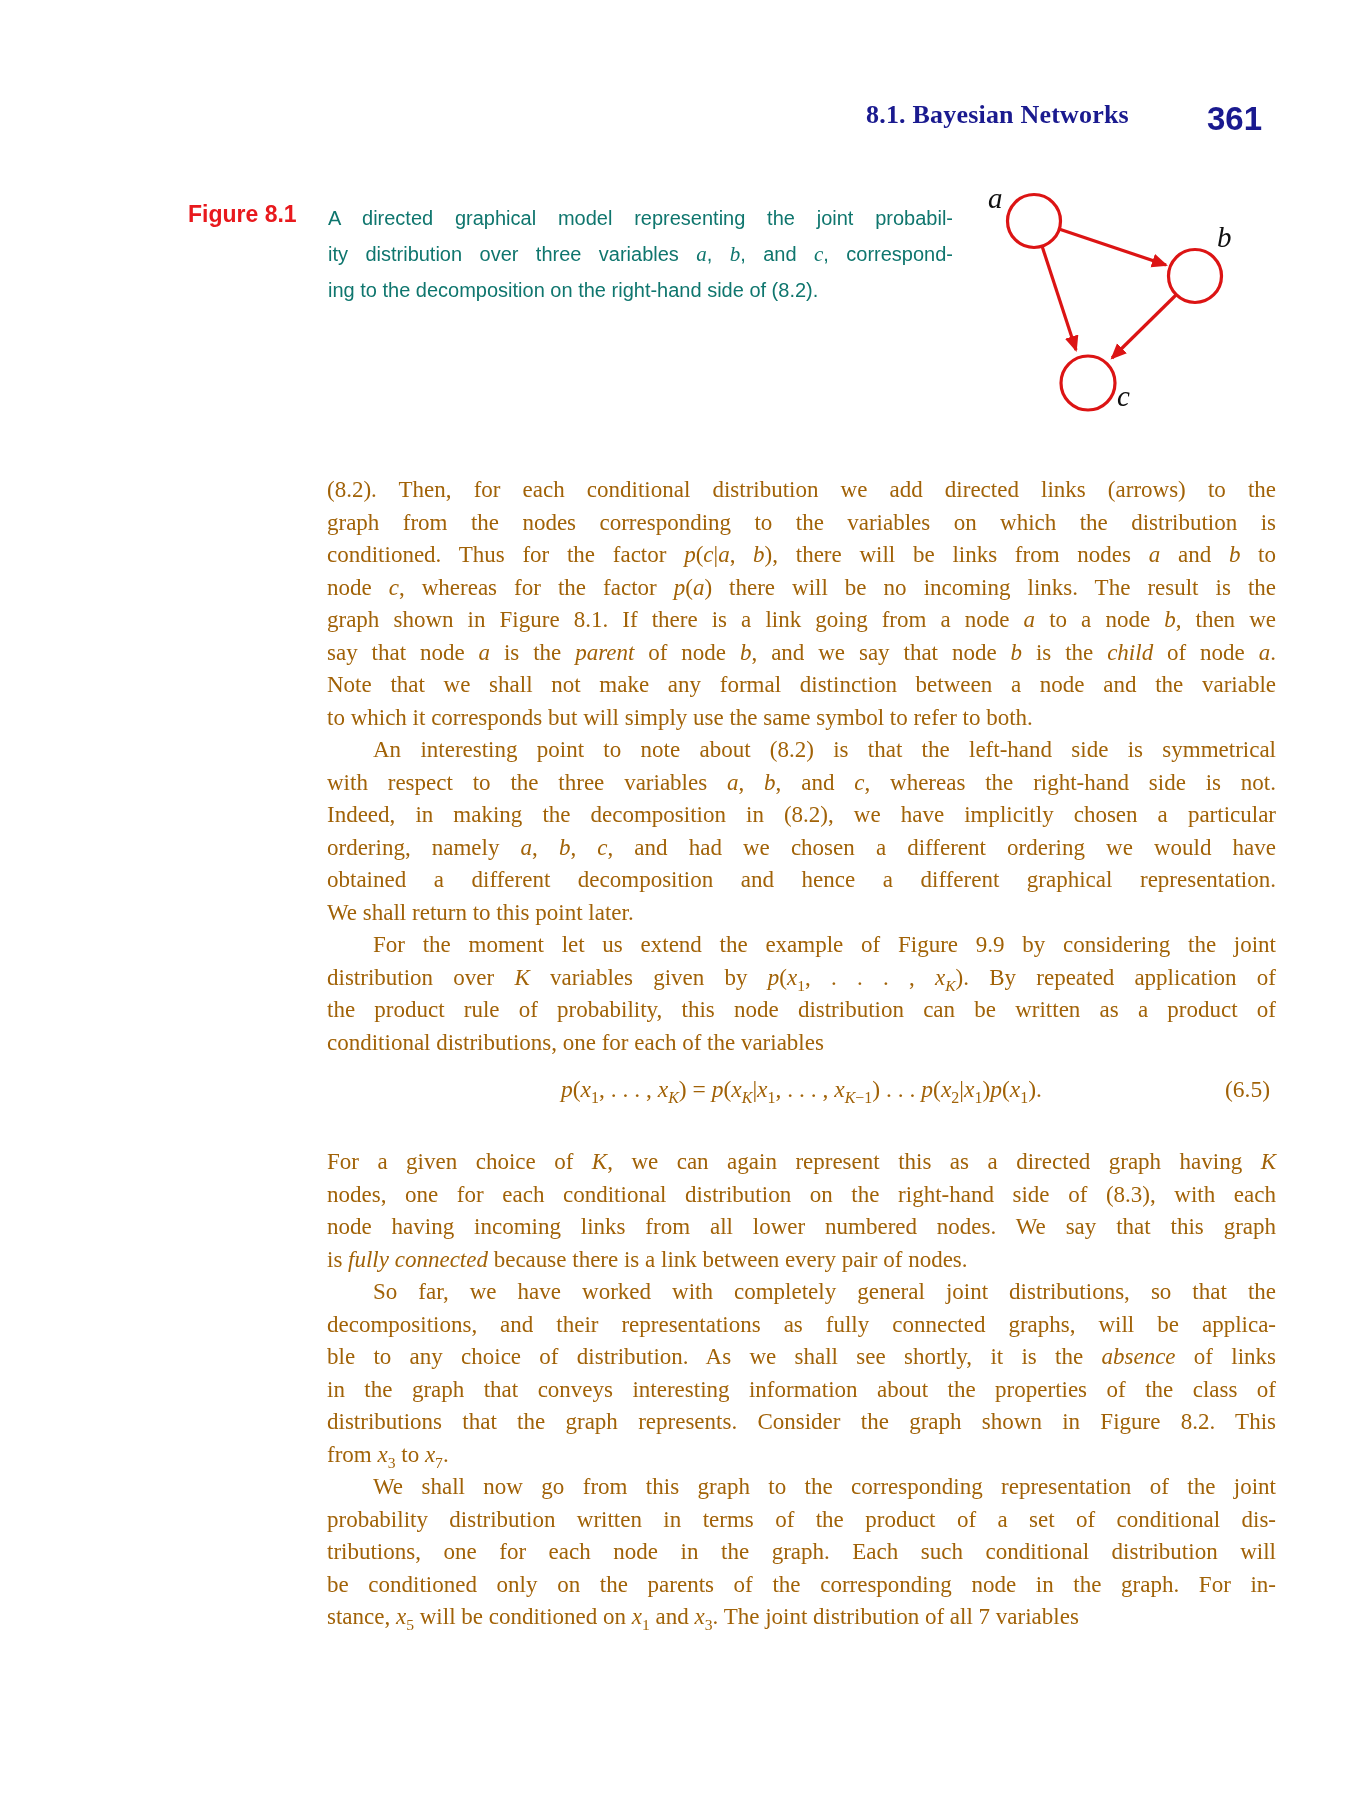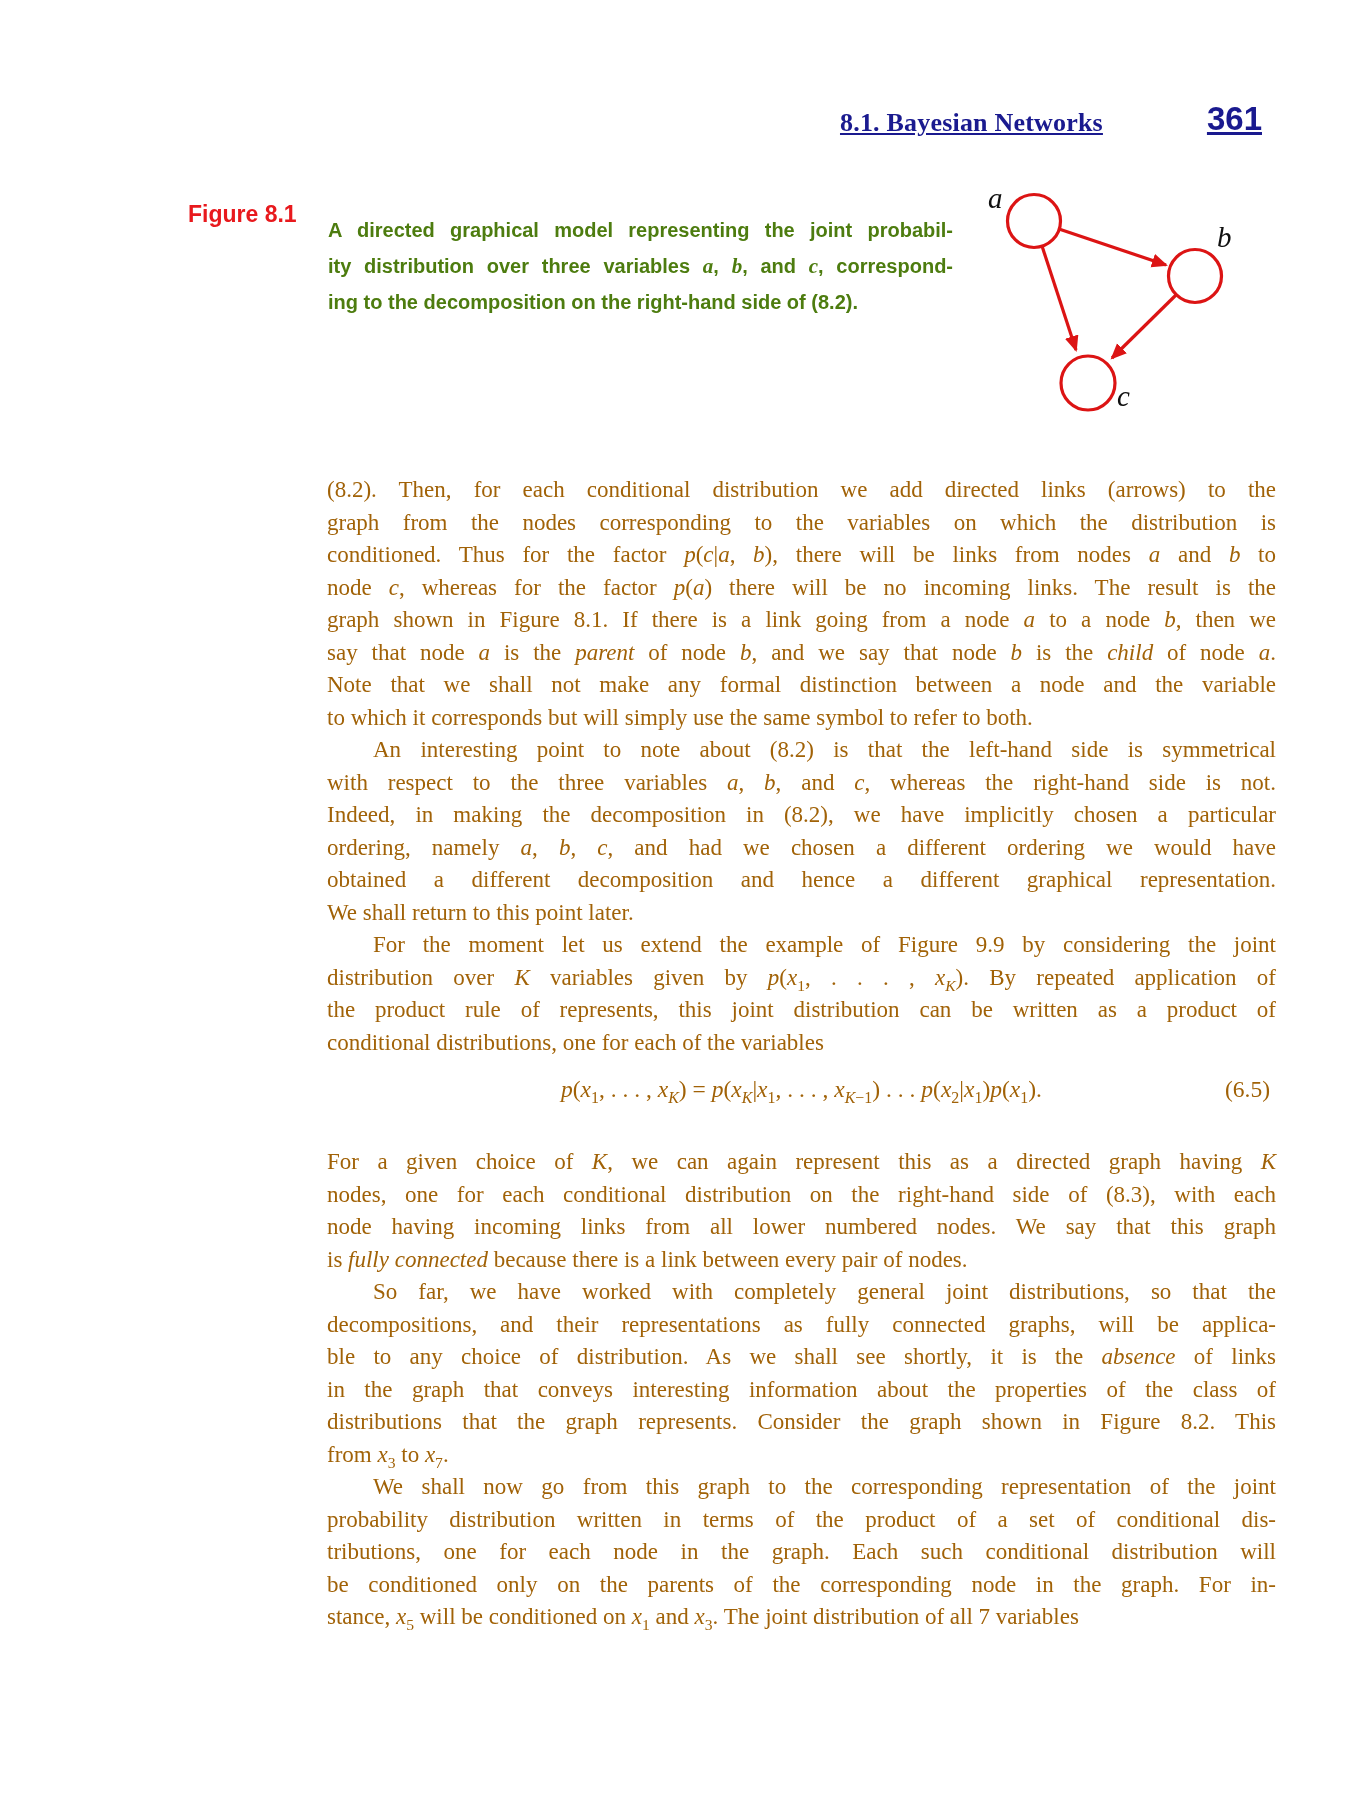--- a/index.html
+++ b/index.html
@@ -1,29 +1,29 @@
 <!DOCTYPE html>
 <html style="--navy: #1a1a8f; --figred: #e8191d;"><head>
 <meta charset="utf-8">
 <style>
   html,body{margin:0;padding:0;background:#ffffff;}
   .page{position:relative;width:1362px;height:1800px;background:#ffffff;overflow:hidden;
         font-family:"Liberation Serif",serif;}
 
   
   .header{position:absolute;left:327px;top:100px;width:935px;display:flex;
-          justify-content:flex-end;align-items:flex-end;gap:104px;color:var(--navy,#1a1a8f);text-decoration:underline;}
+          justify-content:flex-end;align-items:flex-start;gap:78px;color:var(--navy,#1a1a8f);}
   .htitle{font-family:"Liberation Serif",serif;font-weight:bold;font-size:26px;letter-spacing:.2px;}
   .hnum{font-family:"Liberation Sans",sans-serif;font-weight:bold;font-size:33px;}
 
   
   .figlabel{position:absolute;left:188px;top:201px;font-family:"Liberation Sans",sans-serif;
             font-weight:bold;font-size:23px;color:var(--figred,#e8191d);}
-  .caption{position:absolute;left:328px;top:212px;width:625px;
-           font-family:"Liberation Sans",sans-serif;font-size:20px;line-height:36px;color:#4d7c0f;font-weight:bold;}
+  .caption{position:absolute;left:328px;top:200px;width:625px;
+           font-family:"Liberation Sans",sans-serif;font-size:20px;line-height:36px;color:#0f766e;}
   .capline{height:36px;text-align:justify;text-align-last:justify;}
   .capline.pl{text-align-last:left;}
   .capline i{font-family:"Liberation Serif",serif;font-size:21px;}
 
   
   .graph{position:absolute;left:940px;top:150px;}
   .nodelabel{font-family:"Liberation Serif",serif;font-style:italic;font-size:29px;fill:#111;}
 
   
   .body{position:absolute;left:327px;top:474px;width:949px;font-size:23px;line-height:32.5px;color:#a16207;}
@@ -88,21 +88,21 @@
           <div class="line ind">An interesting point to note about (8.2) is that the left-hand side is symmetrical</div>
           <div class="line">with respect to the three variables <i>a</i>, <i>b</i>, and <i>c</i>, whereas the right-hand side is not.</div>
           <div class="line">Indeed, in making the decomposition in (8.2), we have implicitly chosen a particular</div>
           <div class="line">ordering, namely <i>a</i>, <i>b</i>, <i>c</i>, and had we chosen a different ordering we would have</div>
           <div class="line">obtained a different decomposition and hence a different graphical representation.</div>
           <div class="line pl">We shall return to this point later.</div>
         </div>
         <div class="para">
           <div class="line ind">For the moment let us extend the example of Figure 9.9 by considering the joint</div>
           <div class="line">distribution over <i>K</i> variables given by <i>p</i>(<i>x</i><sub>1</sub>, . . . , <i>x</i><sub><i>K</i></sub>).  By repeated application of</div>
-          <div class="line">the product rule of represents, this joint distribution can be written as a product of</div>
+          <div class="line">the product rule of probability, this node distribution can be written as a product of</div>
           <div class="line pl">conditional distributions, one for each of the variables</div>
         </div>
       </div>
     <div class="eqrow">
       <span class="eq"><i>p</i>(<i>x</i><sub>1</sub>, . . . , <i>x</i><sub><i>K</i></sub>) = <i>p</i>(<i>x</i><sub><i>K</i></sub>|<i>x</i><sub>1</sub>, . . . , <i>x</i><sub><i>K</i>−1</sub>) . . . <i>p</i>(<i>x</i><sub>2</sub>|<i>x</i><sub>1</sub>)<i>p</i>(<i>x</i><sub>1</sub>).</span>
       <span class="eqnum">(6.5)</span>
     </div>
     <div>
         <div class="para">
           <div class="line">For a given choice of <i>K</i>, we can again represent this as a directed graph having <i>K</i></div>

